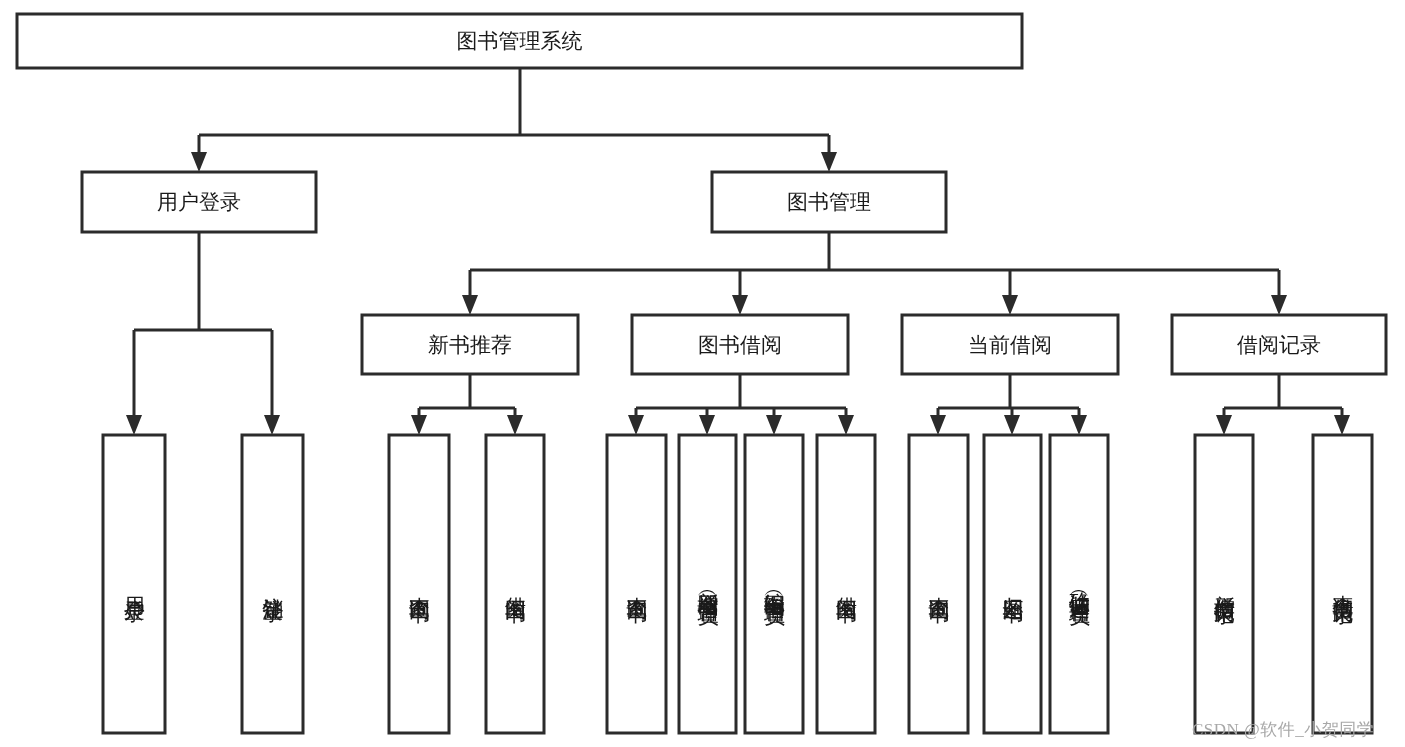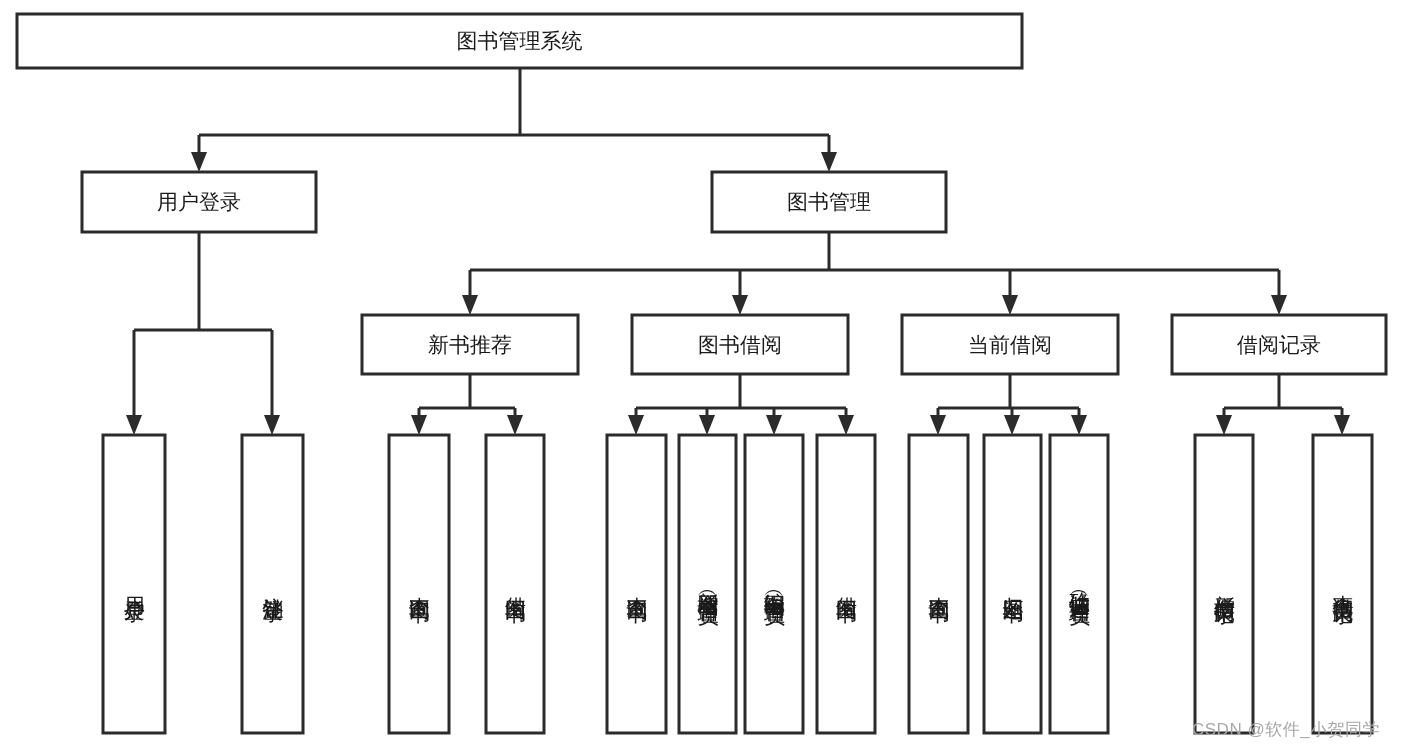--- a/index.html
+++ b/index.html
@@ -59,21 +59,21 @@
     line-height: 1.18;
     letter-spacing: 2px;
     display: flex;
     align-items: center;
     justify-content: center;
     pointer-events: none;
     user-select: none;
   }
   #watermark {
     position: absolute;
-    font-family: Liberation Sans, sans-serif;
+    font-family: Liberation Serif, serif;
     font-size: 17px;
     color: #a8a8a8;
     white-space: nowrap;
     letter-spacing: 0.5px;
   }
 </style>
 </head>
 <body>
 
 <div id="diagram-root">

